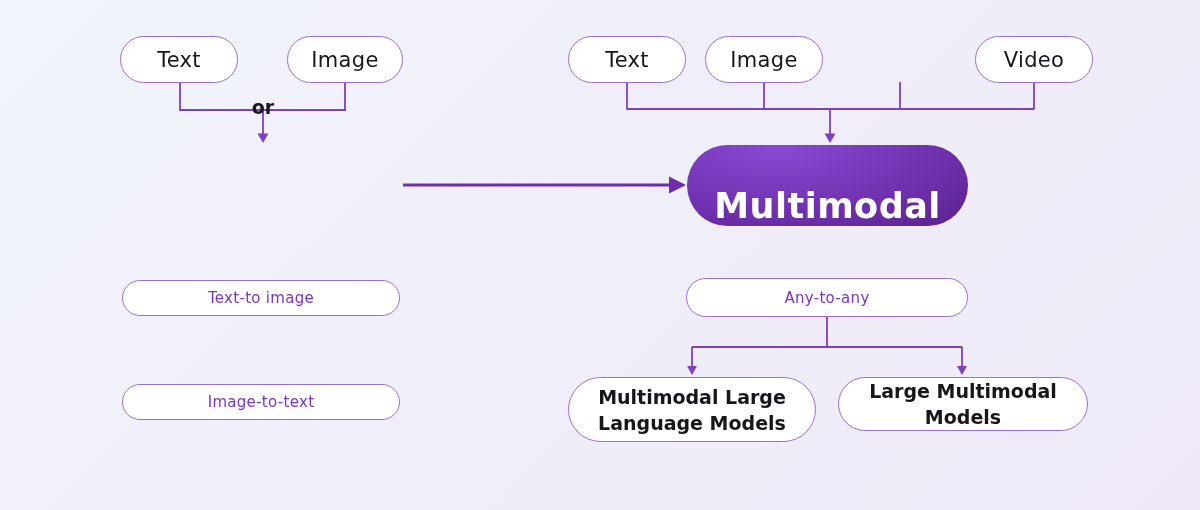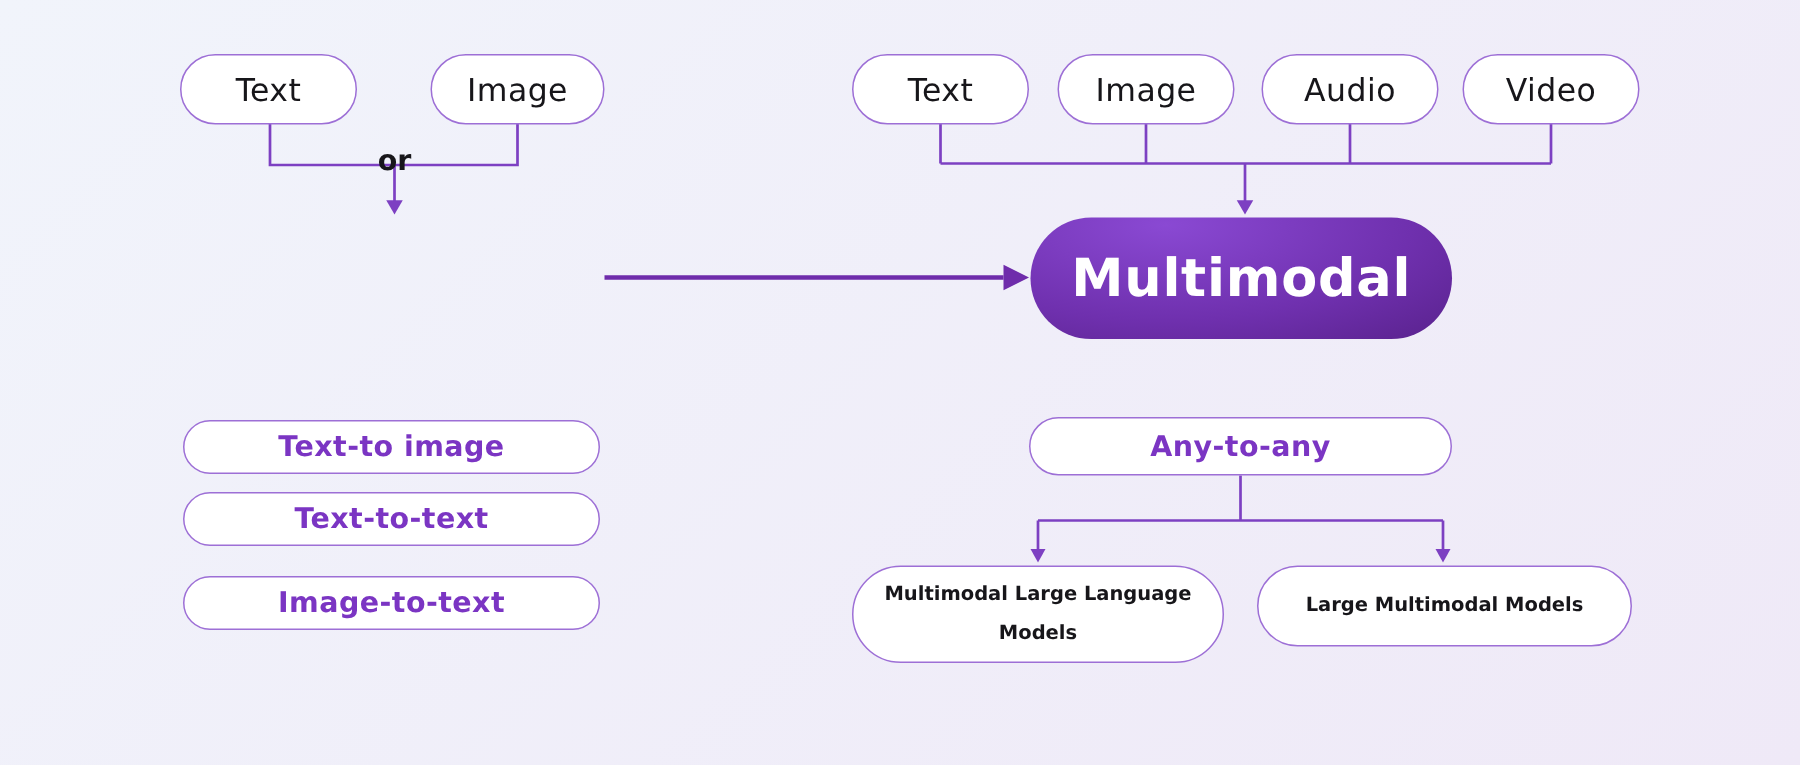--- a/index.html
+++ b/index.html
@@ -26,42 +26,42 @@
   .pill {
     position: absolute;
     box-sizing: border-box;
     background: var(--pill-bg, #ffffff);
     border: 1.5px solid var(--pill-border, #9d6fd6);
     border-radius: 999px;
     display: flex; align-items: center; justify-content: center;
     text-align: center;
   }
   .dark-label  { color: var(--dark-text, #17161a); font-size: 21px; font-weight: normal; letter-spacing: 0.3px; }
-  .purple-label{ color: var(--purple-text, #7b35c3); font-size: 19px; font-weight: bold; letter-spacing: 0.3px; }
+  .purple-label{ color: var(--purple-text, #7b35c3); font-size: 15px; font-weight: normal; letter-spacing: 0.3px; }
 
   .or-label {
     position: absolute;
     color: var(--dark-text, #17161a);
     font-size: 19px; font-weight: bold;
     width: 40px; text-align: center;
   }
   .node {
     position: absolute;
     border-radius: 44px;
     background: radial-gradient(130% 175% at 32% 6%,
                 var(--node-gradient-light, #8a49d3) 0%,
                 var(--node-gradient-mid, #6f30ae) 45%,
                 var(--node-gradient-dark, #471672) 100%);
     color: var(--node-text, #ffffff);
     font-size: 35px; font-weight: bold; letter-spacing: 0.5px;
     display: flex; align-items: center; justify-content: center;
   }
   .model-pill {
     border-radius: 33px;
-    font-size: 13px; font-weight: bold; line-height: 26px;
+    font-size: 19px; font-weight: bold; line-height: 26px;
     color: var(--dark-text, #17161a);
     padding: 0 20px;
   }
 </style>
 </head>
 <body>
 
 <div class="canvas">
 
   <svg class="connectors" viewBox="0 0 1200 510">
@@ -102,41 +102,35 @@
   </div>
   <span class="or-label" style="left:243px; top:48px;margin-top:48px;">or</span>
   <div class="pill dark-label" style="left:287px; top:36px; width:116px; height:47px;">
     <span>Image</span>
   </div>
 
 
   <div class="pill purple-label" style="left:122px; top:280px; width:278px; height:36px;">
     <span>Text-to image</span>
   </div>
-  <div class="pill purple-label" style="left:122px; top:328px; width:278px; height:36px;">
-    <span>Text-to-text</span>
-  </div>
   <div class="pill purple-label" style="left:122px; top:384px; width:278px; height:36px;">
     <span>Image-to-text</span>
   </div>
 
   <div class="pill dark-label" style="left:568px; top:36px; width:118px; height:47px;">
     <span>Text</span>
   </div>
   <div class="pill dark-label" style="left:705px; top:36px; width:118px; height:47px;">
     <span>Image</span>
   </div>
-  <div class="pill dark-label" style="left:841px; top:36px; width:118px; height:47px;">
-    <span>Audio</span>
-  </div>
   <div class="pill dark-label" style="left:975px; top:36px; width:118px; height:47px;">
     <span>Video</span>
   </div>
 
-  <div class="node" style="left:687px; top:145px; width:281px; height:81px;">
+  <div class="node" style="left:687px; top:145px; width:281px; height:81px;align-items:flex-end;">
     <span>Multimodal</span>
   </div>
 
   <div class="pill purple-label" style="left:686px; top:278px; width:282px; height:39px;justify-content:center;">
     <span>Any-to-any</span>
   </div>
 
   <div class="pill model-pill" style="left:568px; top:377px; width:248px; height:65px;">
     <span>Multimodal Large Language Models</span>
   </div>

